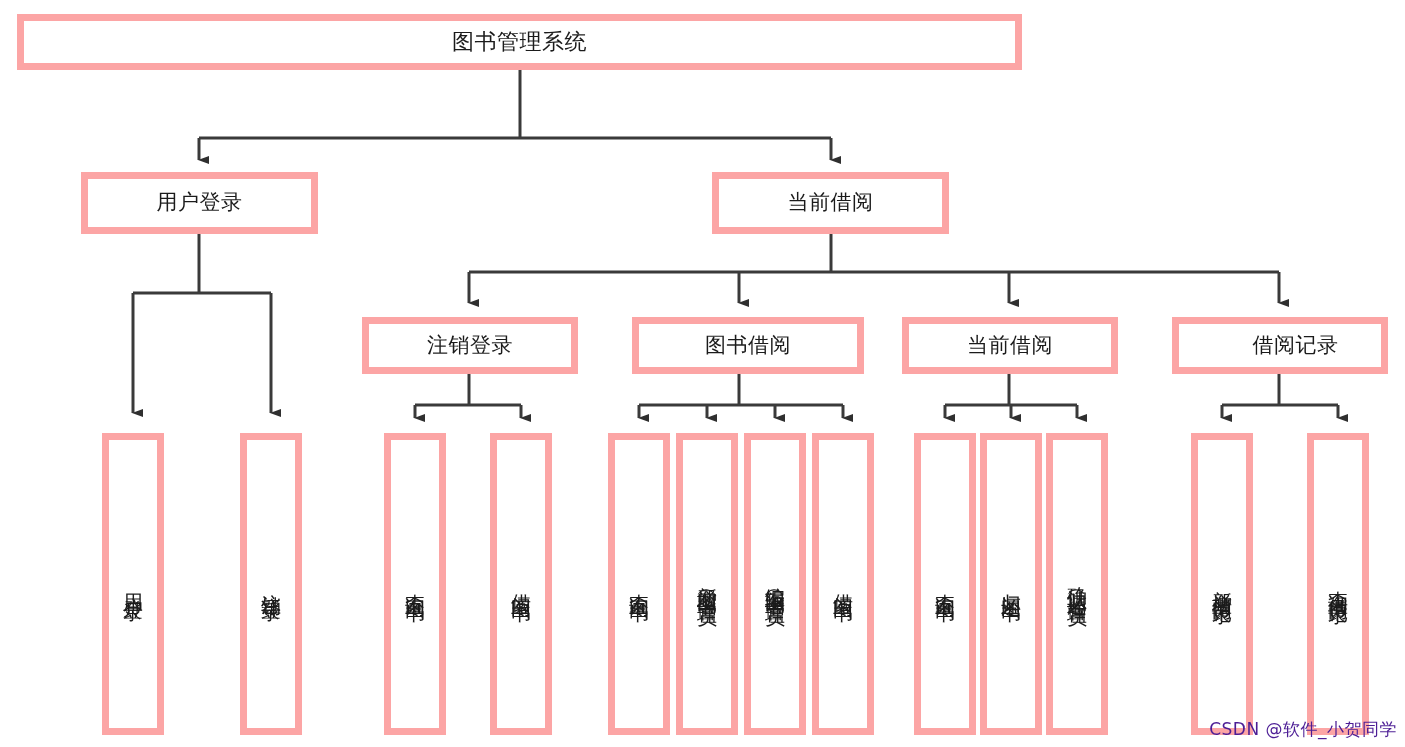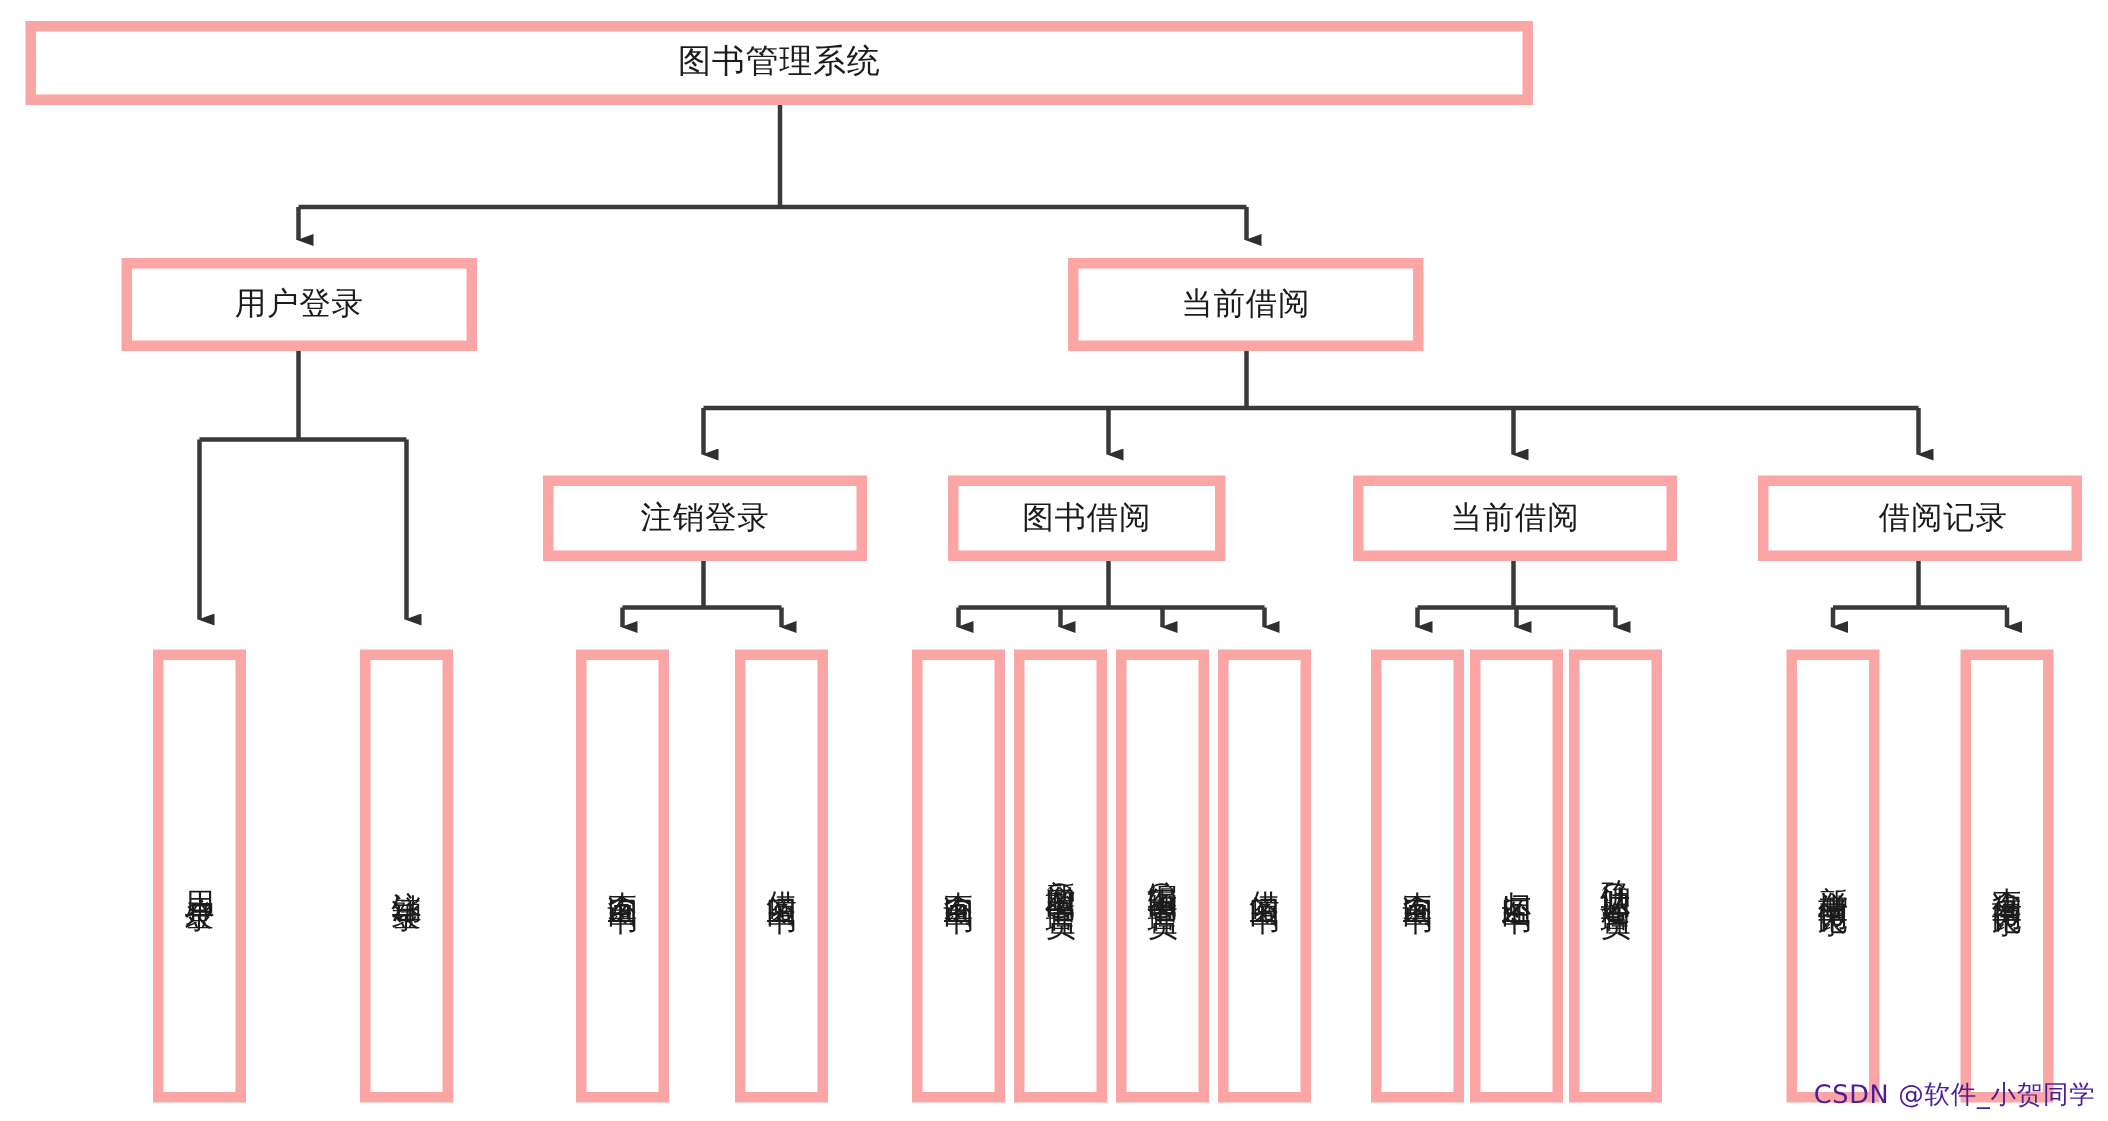--- a/index.html
+++ b/index.html
@@ -124,21 +124,21 @@
       <path d="M 1338 405 L 1338 418" marker-end="url(#arrowhead)"></path>
     </g>
   </svg>
 
   <div class="node horiz root" style="left:17px; top:14px; width:1005px; height:56px;">图书管理系统</div>
 
   <div class="node horiz" style="left:81px; top:172px; width:237px; height:62px;">用户登录</div>
   <div class="node horiz" style="left:712px; top:172px; width:237px; height:62px;">当前借阅</div>
 
   <div class="node horiz" style="left:362px; top:317px; width:216px; height:57px;">注销登录</div>
-  <div class="node horiz" style="left:632px; top:317px; width:185px; height:57px;">图书借阅</div>
+  <div class="node horiz" style="left:632px; top:317px; width:232px; height:57px;">图书借阅</div>
   <div class="node horiz" style="left:902px; top:317px; width:216px; height:57px;">当前借阅</div>
   <div class="node horiz" style="left:1172px; top:317px; width:216px; height:57px;padding-left:31px;">借阅记录</div>
 
   <div class="node leaf" style="left:102px; top:433px; width:62px; height:302px;">
     <span class="vtext">用户登录</span>
   </div>
   <div class="node leaf" style="left:240px; top:433px; width:62px; height:302px;">
     <span class="vtext">注销登录</span>
   </div>
 

